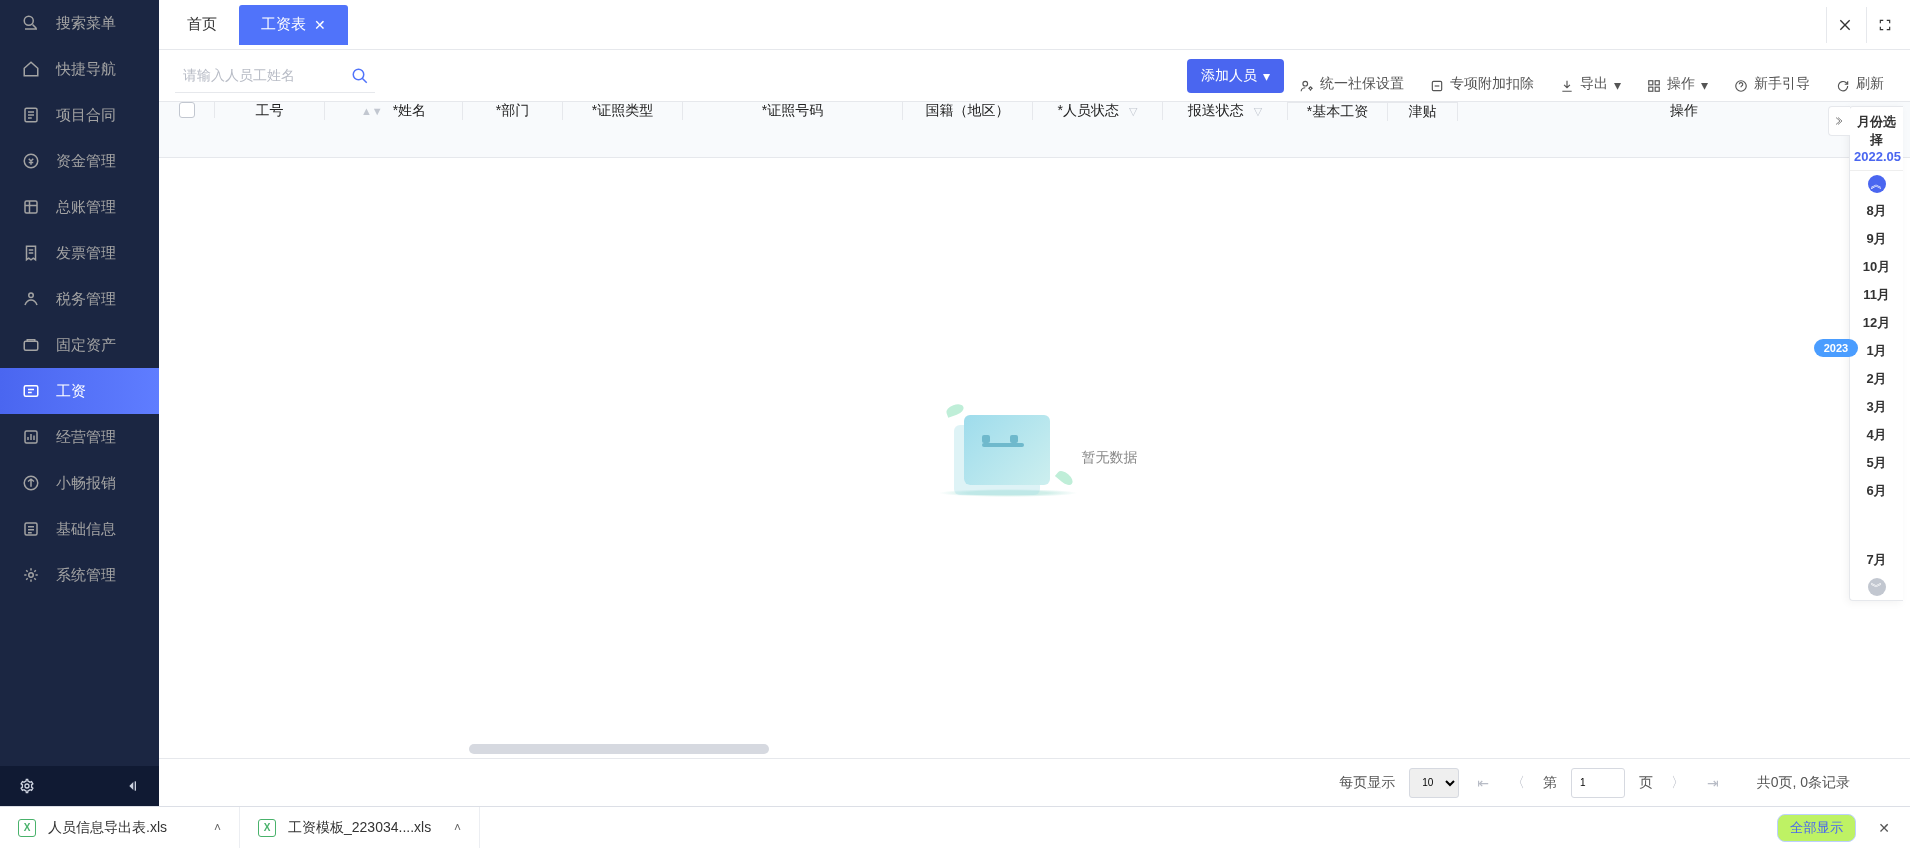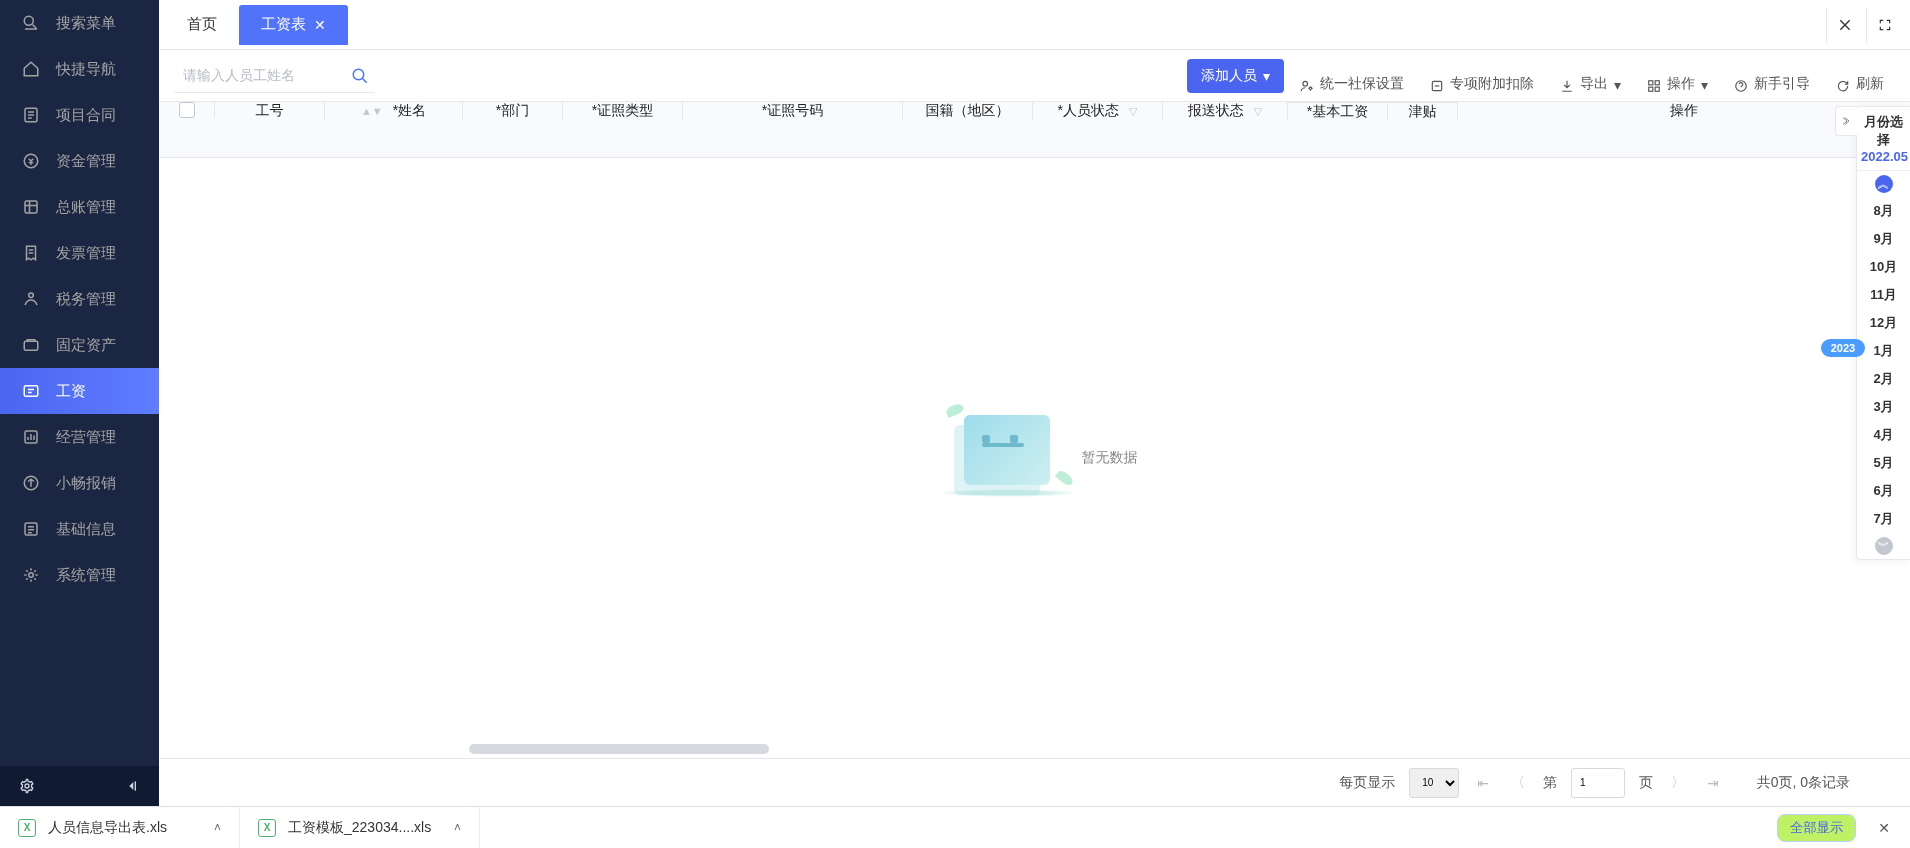--- a/index.html
+++ b/index.html
@@ -141,21 +141,21 @@
     color:#555; position:absolute; bottom:0; left:0; right:0; background:#fff;
   }
   .pager select, .pager input {
     border:1px solid #d6d9e0; border-radius:3px; height:30px; padding:0 8px; font-size:10px;
   }
   .pager input { width:54px; text-align:left;}
   .pager .pg-btn { color:#b8bcc6; cursor:pointer; padding:0 4px;}
 
   
   .month-panel {
-    position:absolute; right:0; top:106px; width:54px;
+    position:absolute; right:7px; top:106px; width:54px;
     background:#fff; border:1px solid #e6e8ec; border-right:none; border-radius:4px 0 0 4px;
     font-size:13px; color:#333; box-shadow:-2px 2px 8px rgba(0,0,0,.05);
   }
   .month-head { padding:6px 4px; text-align:center; font-weight:600; border-bottom:1px solid #eee;}
   .month-head .yr { color:#4a66f0; font-weight:700;}
   .month-nav { height:26px; display:flex; align-items:center; justify-content:center; color:#fff; }
   .month-nav .circ { width:18px; height:18px; border-radius:50%; background:#4a66f0; display:flex; align-items:center; justify-content:center; font-size:12px;}
   .month-nav.bot .circ { background:#c2c7d0;}
   .month-list div { text-align:center; padding:5px 0; cursor:pointer; font-weight:600;}
   .year-pill {
@@ -522,21 +522,21 @@
         <div style="position: relative;">9月</div>
         <div style="position: relative;">10月</div>
         <div style="position: relative;">11月</div>
         <div style="position: relative;">12月</div>
         <div style="position: relative;">1月<span class="year-pill" style="top: 2px;">2023</span></div>
         <div style="position: relative;">2月</div>
         <div style="position: relative;">3月</div>
         <div style="position: relative;">4月</div>
         <div style="position: relative;">5月</div>
         <div style="position: relative;">6月</div>
-        <div style="position: relative;">7月</div>
+        <div style="position: relative; margin-top: 41px;">7月</div>
       </div>
     <div class="month-nav bot">
         <span class="circ">︾</span>
       </div>
   </div>
 
 </div>
 
 <div class="downloads">
   <div class="dl-item">

